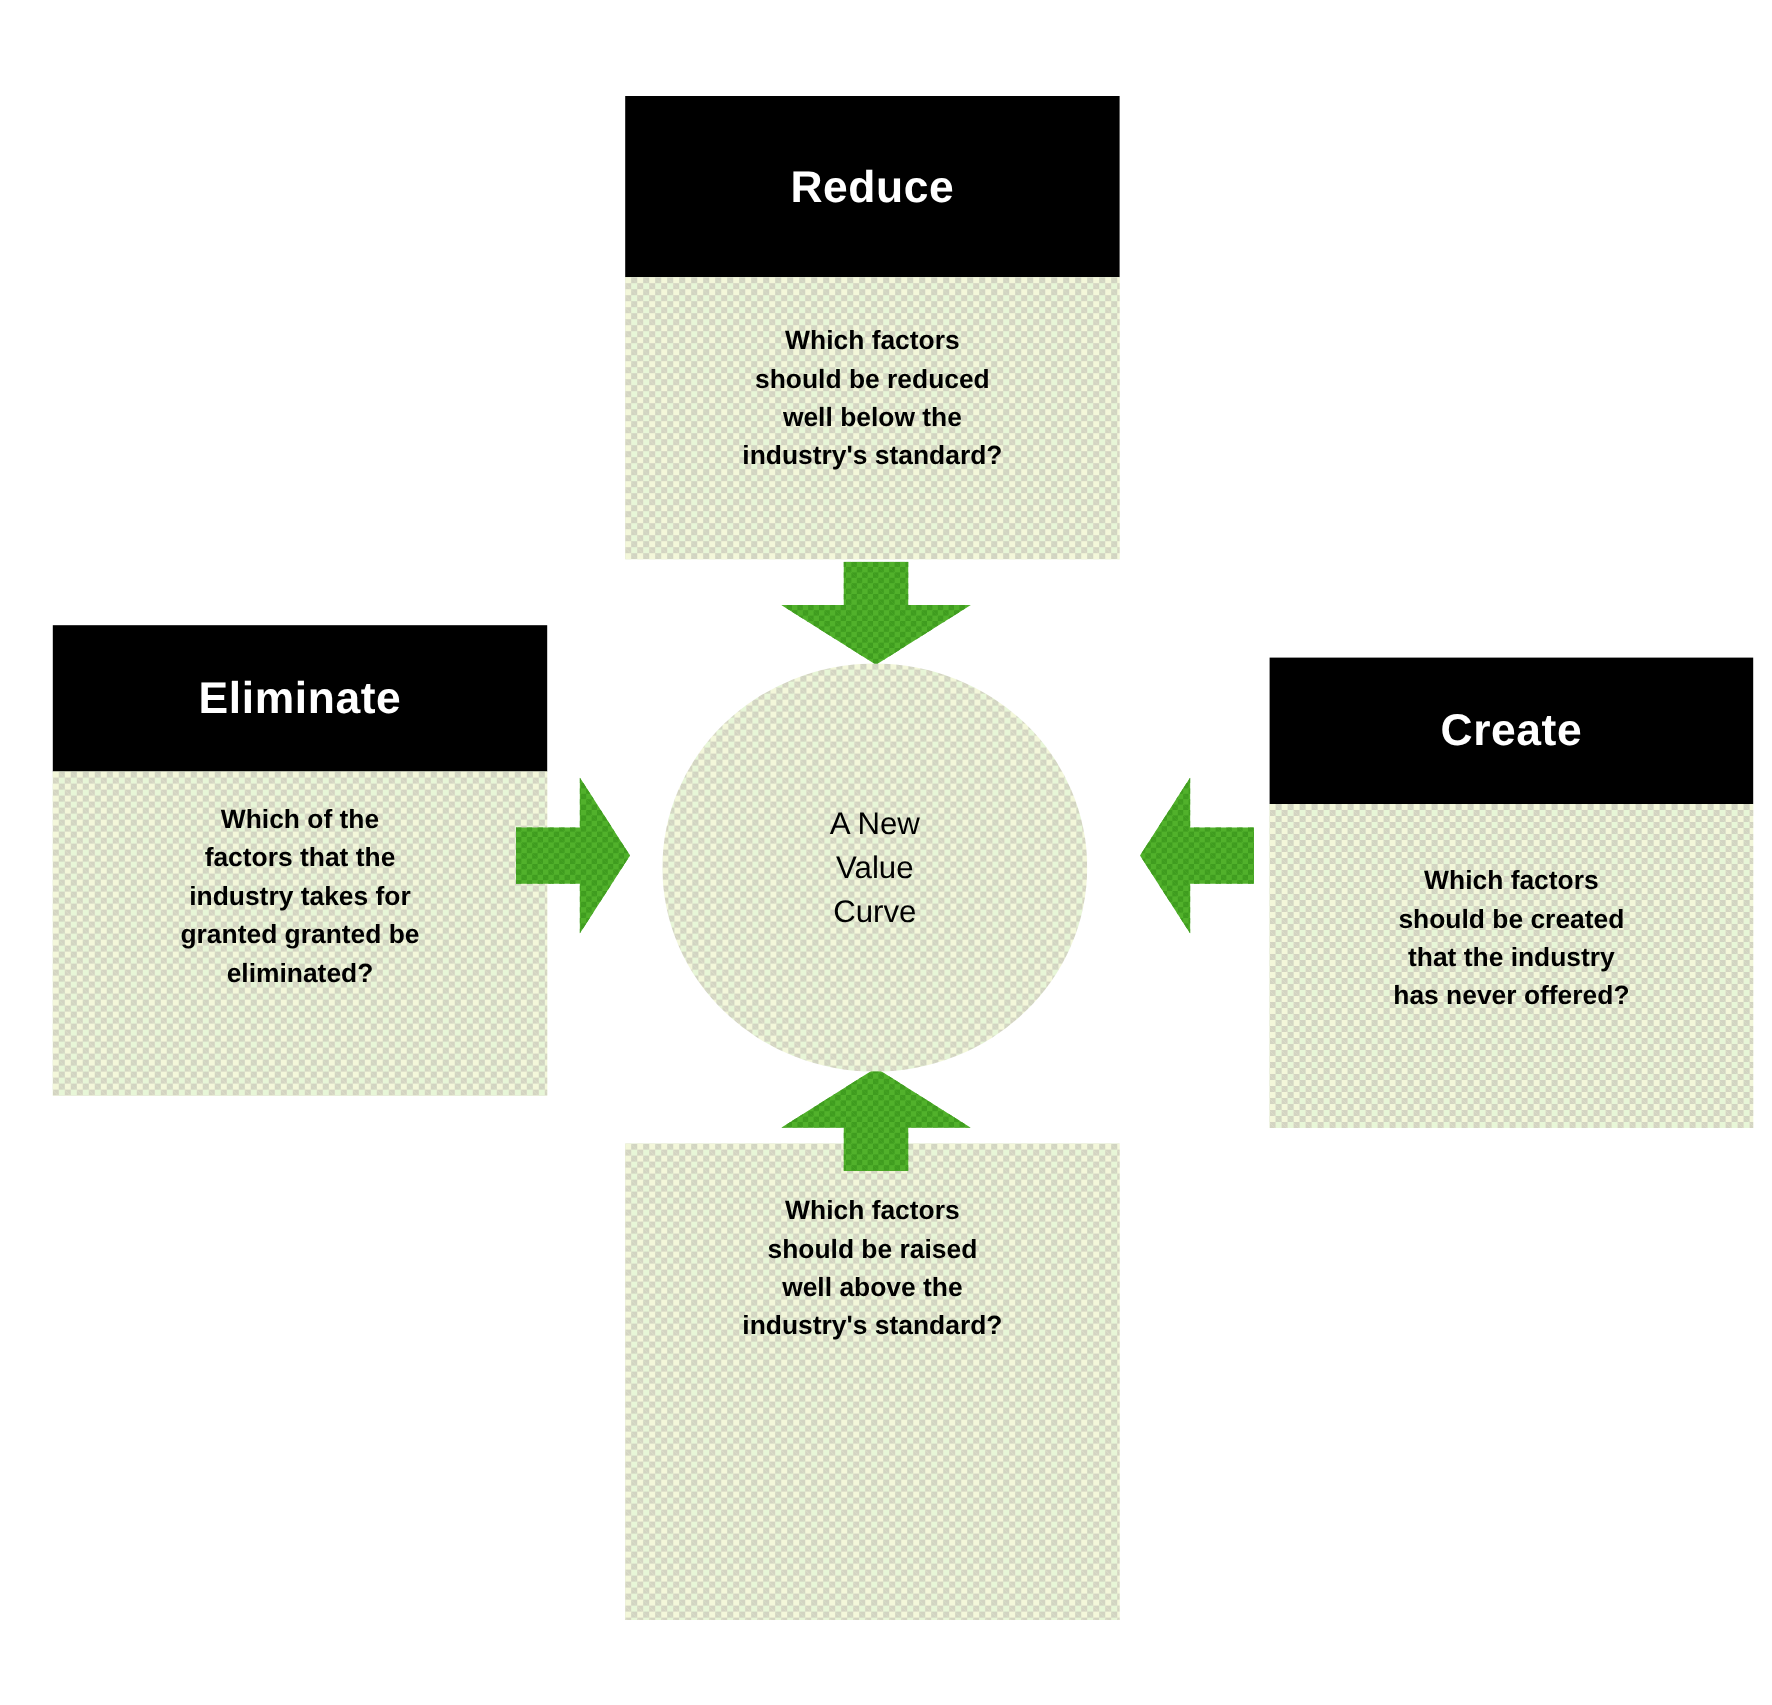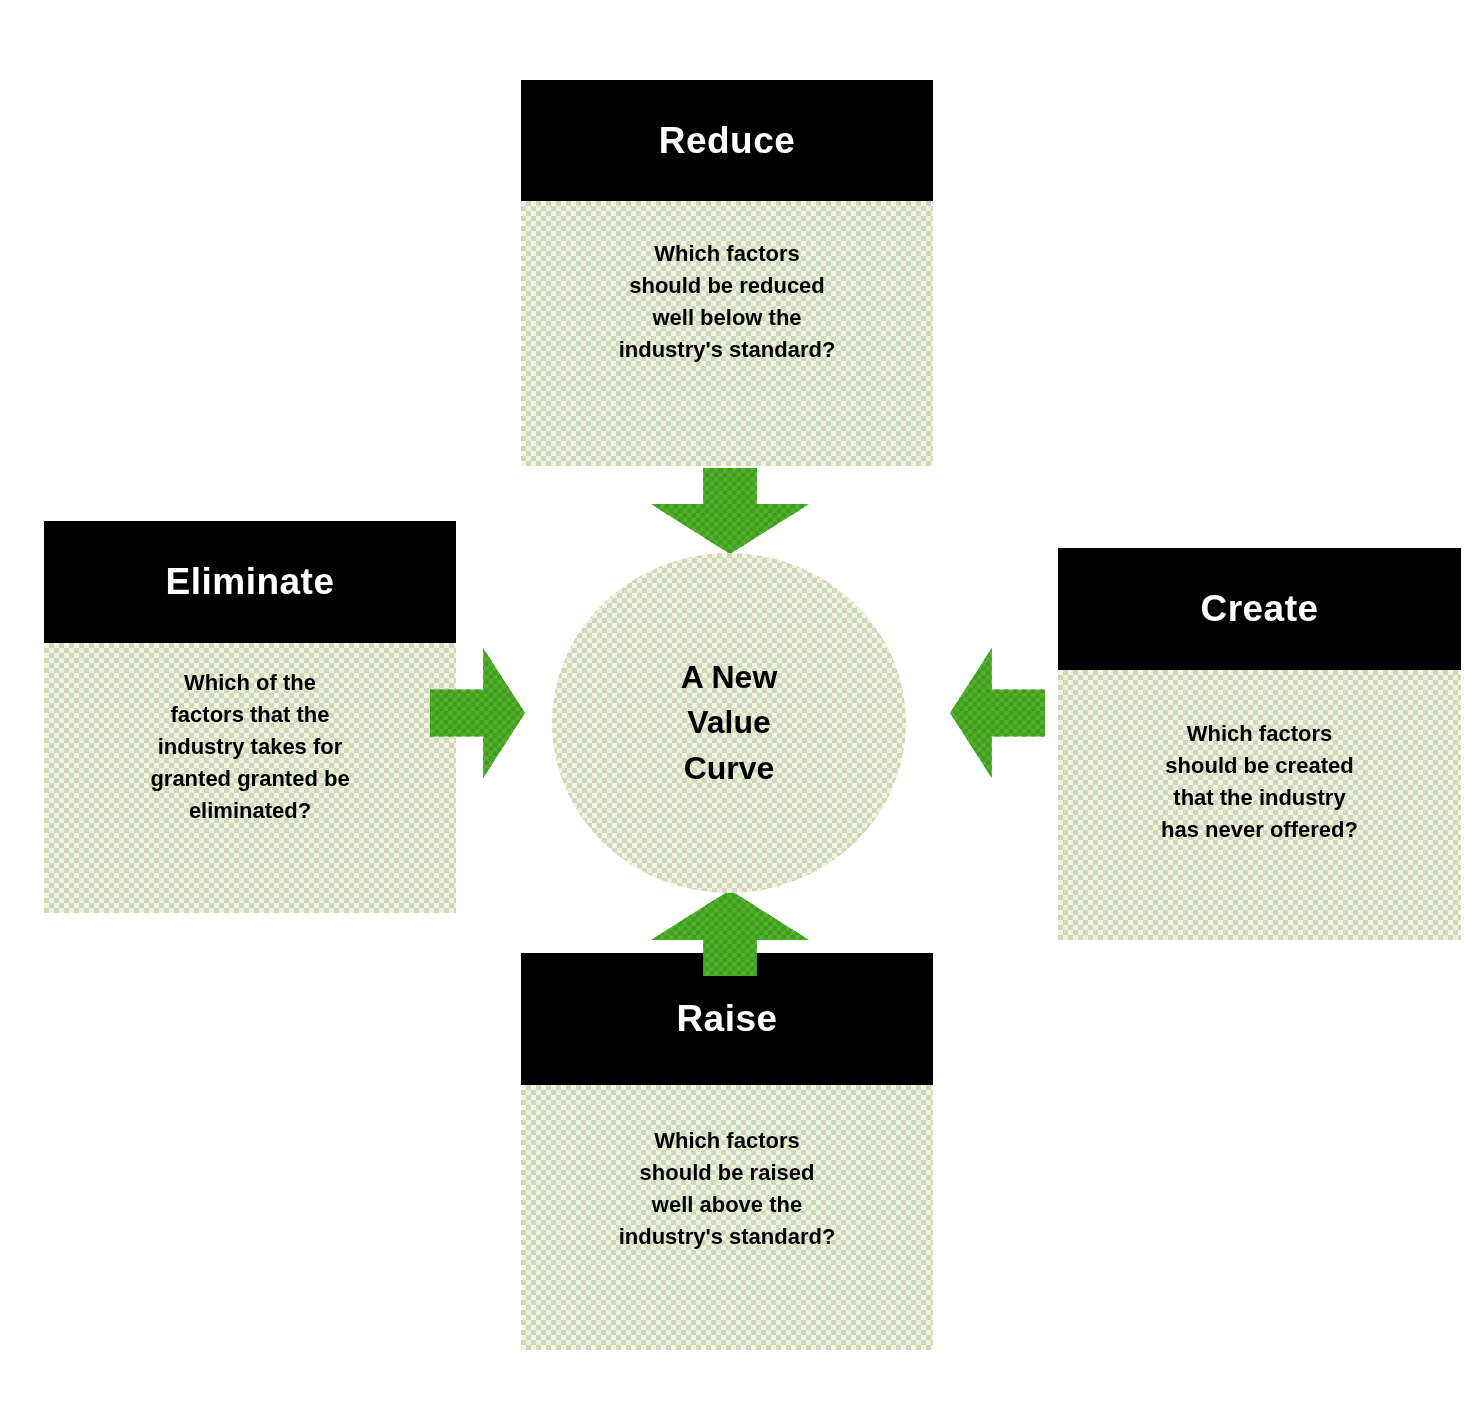--- a/index.html
+++ b/index.html
@@ -68,21 +68,21 @@
     color: #000000;
     font-weight: bold;
     font-size: 22px;
     line-height: 1.46;
     padding: 0 16px;
     white-space: pre-line;
   }
 
   
   #panel-reduce    { left: 521px; top: 80px;   width: 412px; height: 386px; }
-  #panel-reduce    .panel-header { height: 121px; }
+  #panel-reduce    .panel-header { height: 151px; }
   #panel-reduce    .panel-body .body-text { margin-top: 37px; }
 
   #panel-eliminate { left: 16px;  top: 521px;  width: 412px; height: 392px; padding-left: 28px; }
   #panel-eliminate .panel-header { height: 122px; }
   #panel-eliminate .panel-body .body-text { margin-top: 24px; }
 
   #panel-create    { left: 1058px; top: 521px; width: 403px; height: 392px; margin-top: 27px; }
   #panel-create    .panel-header { height: 122px; }
   #panel-create    .panel-body .body-text { margin-top: 48px; }
 
@@ -98,22 +98,22 @@
     width: 354px;
     height: 340px;
     border-radius: 50%;
     display: flex;
     align-items: center;
     justify-content: center;
     text-align: center;
   }
   #center-circle .center-text {
     color: #000000;
-    font-weight: bold;
-    font-size: 32px;
+    font-weight: normal;
+    font-size: 26px;
     line-height: 1.42;
     white-space: pre-line;
     text-align: center;
   }
 
   
   .arrow {
     position: absolute;
   }
   .arrow-down {
@@ -169,23 +169,20 @@
     </div>
     <div class="panel-body dither-pale">
       <span class="body-text">Which factors
 should be created
 that the industry
 has never offered?</span>
     </div>
   </div>
 
   <div class="panel" id="panel-raise">
-    <div class="panel-header">
-      <span>Raise</span>
-    </div>
     <div class="panel-body dither-pale">
       <span class="body-text">Which factors
 should be raised
 well above the
 industry's standard?</span>
     </div>
   </div>
 
   <div class="arrow arrow-down dither-green"></div>
   <div class="arrow arrow-up dither-green"></div>

